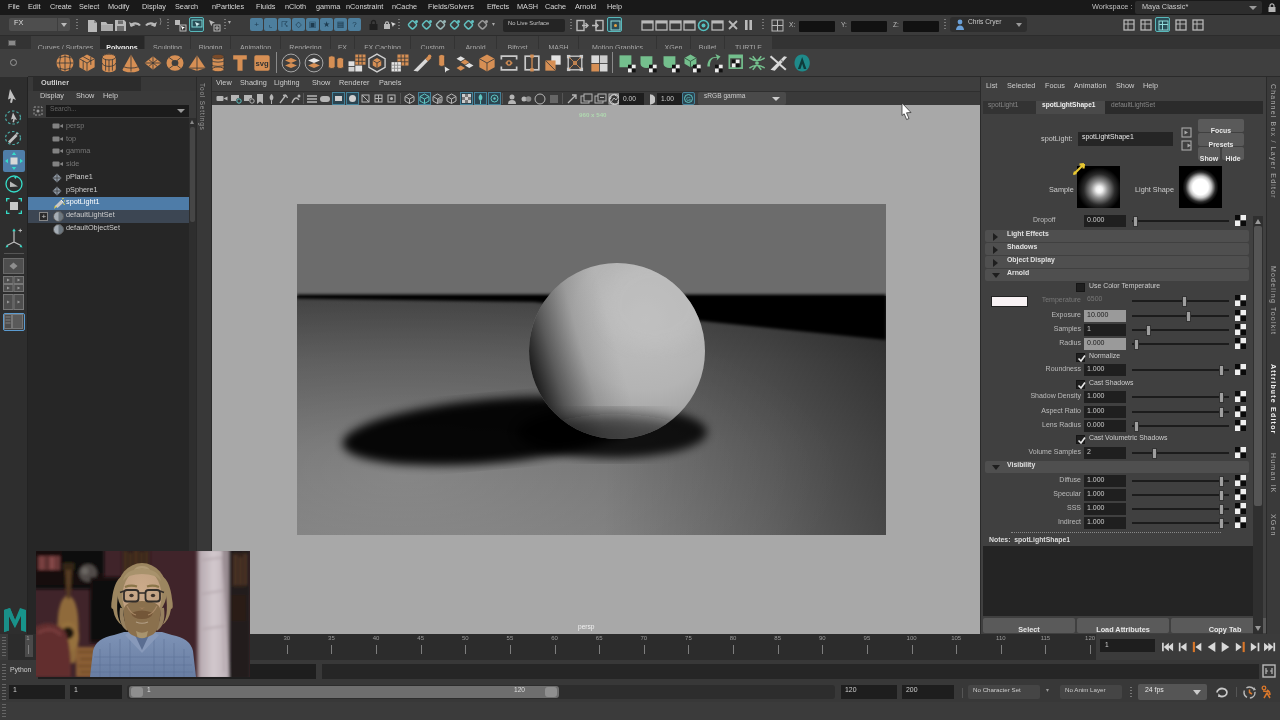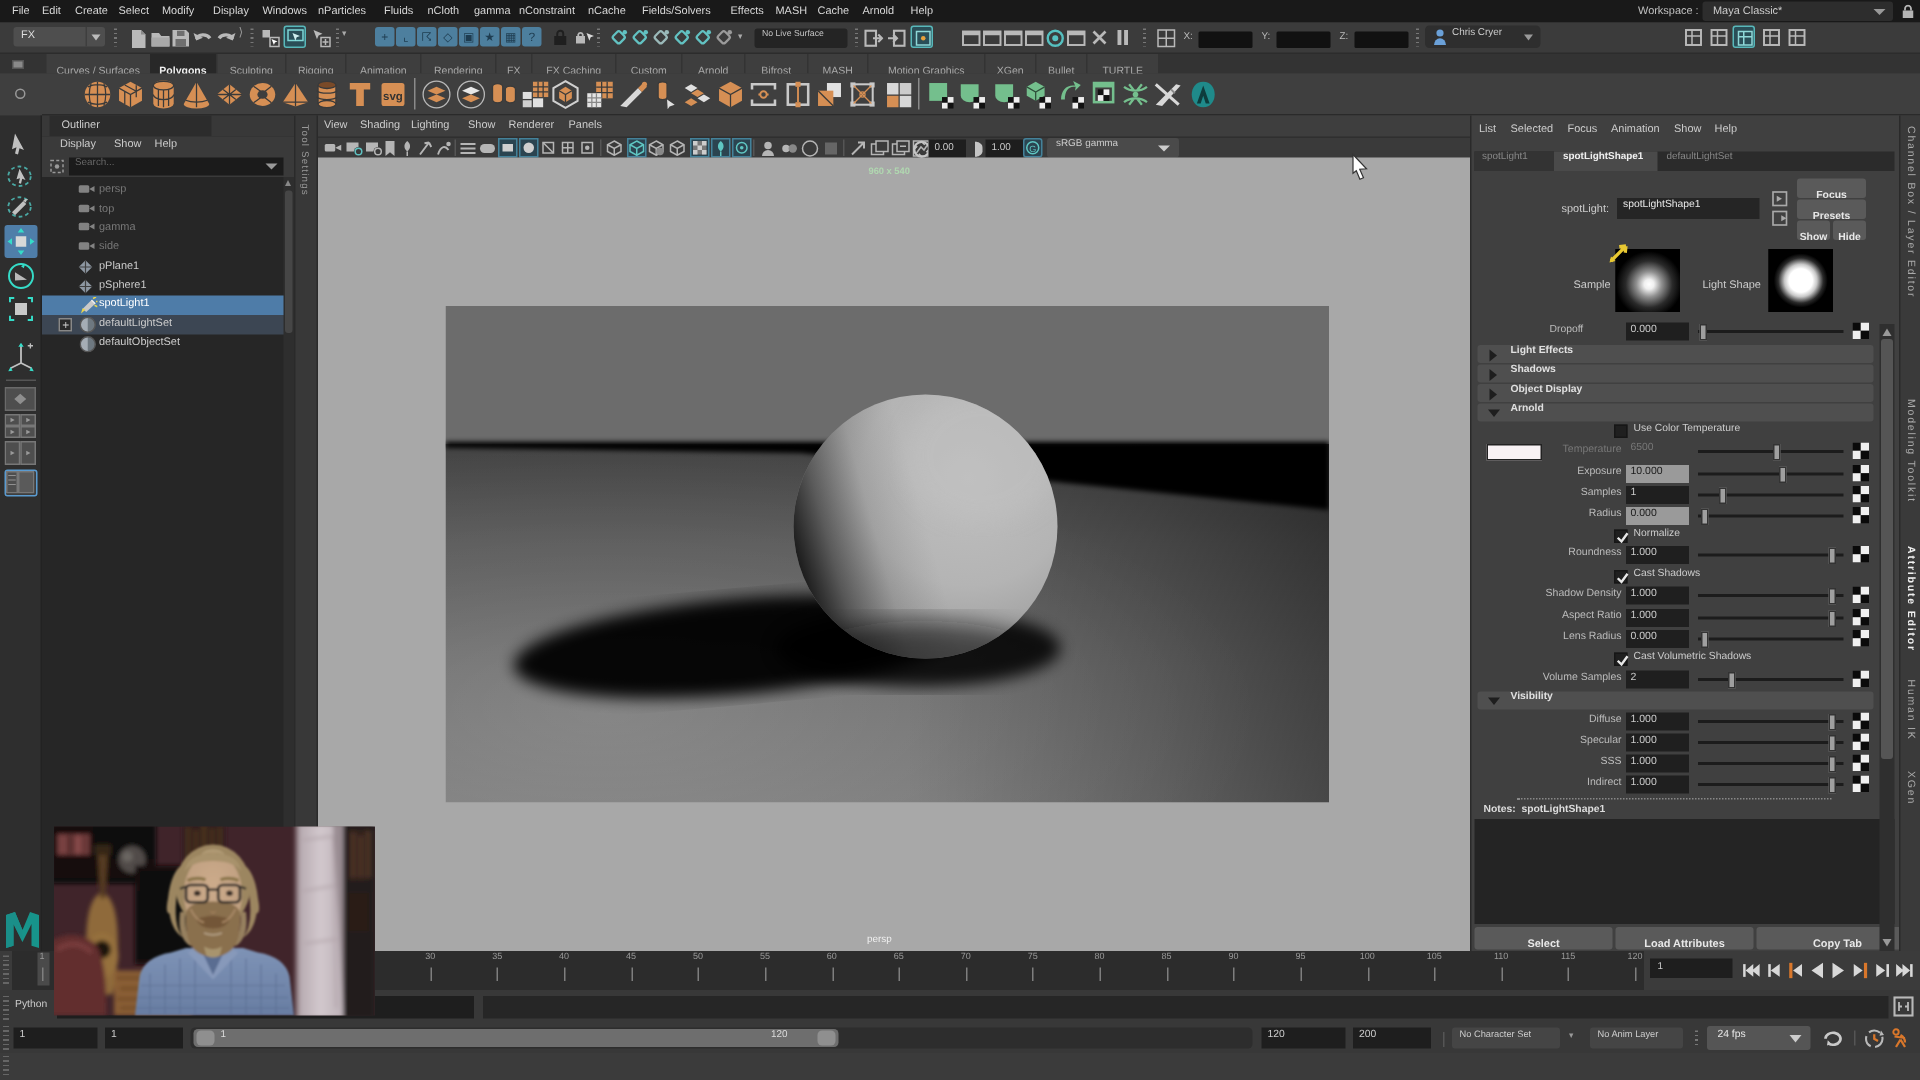--- a/index.html
+++ b/index.html
@@ -5,21 +5,21 @@
 body { width:1280px; height:720px; font-family:"Liberation Sans",sans-serif; background:#3b3b3b; overflow:hidden; position:relative; }
 div { position:absolute; }
 </style></head><body>
 <div style="position:absolute;left:0px;top:0px;width:1280px;height:15px;background:#191919;">
     <div style="position:absolute;left:8px;top:2px;font-size:7.3px;color:#d8d8d8;white-space:nowrap;">File</div>
     <div style="position:absolute;left:28px;top:2px;font-size:7.3px;color:#d8d8d8;white-space:nowrap;">Edit</div>
     <div style="position:absolute;left:50px;top:2px;font-size:7.3px;color:#d8d8d8;white-space:nowrap;">Create</div>
     <div style="position:absolute;left:79px;top:2px;font-size:7.3px;color:#d8d8d8;white-space:nowrap;">Select</div>
     <div style="position:absolute;left:108px;top:2px;font-size:7.3px;color:#d8d8d8;white-space:nowrap;">Modify</div>
     <div style="position:absolute;left:142px;top:2px;font-size:7.3px;color:#d8d8d8;white-space:nowrap;">Display</div>
-    <div style="position:absolute;left:175px;top:2px;font-size:7.3px;color:#d8d8d8;white-space:nowrap;">Windows</div>
+    <div style="position:absolute;left:175px;top:2px;font-size:7.3px;color:#d8d8d8;white-space:nowrap;">Search</div>
     <div style="position:absolute;left:212px;top:2px;font-size:7.3px;color:#d8d8d8;white-space:nowrap;">nParticles</div>
     <div style="position:absolute;left:256px;top:2px;font-size:7.3px;color:#d8d8d8;white-space:nowrap;">Fluids</div>
     <div style="position:absolute;left:285px;top:2px;font-size:7.3px;color:#d8d8d8;white-space:nowrap;">nCloth</div>
     <div style="position:absolute;left:316px;top:2px;font-size:7.3px;color:#d8d8d8;white-space:nowrap;">gamma</div>
     <div style="position:absolute;left:346px;top:2px;font-size:7.3px;color:#d8d8d8;white-space:nowrap;">nConstraint</div>
     <div style="position:absolute;left:392px;top:2px;font-size:7.3px;color:#d8d8d8;white-space:nowrap;">nCache</div>
     <div style="position:absolute;left:428px;top:2px;font-size:7.3px;color:#d8d8d8;white-space:nowrap;">Fields/Solvers</div>
     <div style="position:absolute;left:487px;top:2px;font-size:7.3px;color:#d8d8d8;white-space:nowrap;">Effects</div>
     <div style="position:absolute;left:517px;top:2px;font-size:7.3px;color:#d8d8d8;white-space:nowrap;">MASH</div>
     <div style="position:absolute;left:545px;top:2px;font-size:7.3px;color:#d8d8d8;white-space:nowrap;">Cache</div>
@@ -665,21 +665,21 @@
           <rect x="0.5" y="0.5" width="7" height="14" fill="#4e4e4e" stroke="#777"></rect>
           <path d="M1.5 3 h5 M1.5 6 h5 M1.5 9 h5" stroke="#909090" stroke-width="0.8"></path>
           <rect x="8.5" y="0.5" width="10" height="14" fill="#5a5a5a" stroke="#777"></rect>
         </svg>
       </div>
     </div>
   </div>
 <div style="position:absolute;left:28px;top:77px;width:168px;height:557px;background:#262626;">
     <div style="position:absolute;left:0px;top:0px;width:168px;height:14px;background:#383838;">
       <div style="position:absolute;left:5px;top:0px;width:108px;height:14px;background:#2c2c2c;">
-        <div style="position:absolute;left:8px;top:1px;font-size:7.3px;color:#cccccc;white-space:nowrap;font-weight:normal;">Outliner</div>
+        <div style="position:absolute;left:8px;top:1px;font-size:7.3px;color:#cccccc;white-space:nowrap;font-weight:bold;">Outliner</div>
       </div>
     </div>
     <div style="position:absolute;left:0px;top:14px;width:168px;height:13px;background:#3a3a3a;">
       <div style="position:absolute;left:12px;top:0px;font-size:7.3px;color:#cccccc;white-space:nowrap;">Display</div>
       <div style="position:absolute;left:48px;top:0px;font-size:7.3px;color:#cccccc;white-space:nowrap;">Show</div>
       <div style="position:absolute;left:75px;top:0px;font-size:7.3px;color:#cccccc;white-space:nowrap;">Help</div>
     </div>
     <div style="position:absolute;left:0px;top:27px;width:168px;height:14px;background:#3a3a3a;">
       <svg width="10" height="10" style="position:absolute;left:5px;top:2px">
         <rect x="1" y="1" width="8" height="8" fill="none" stroke="#999" stroke-dasharray="2 1.5"></rect>

